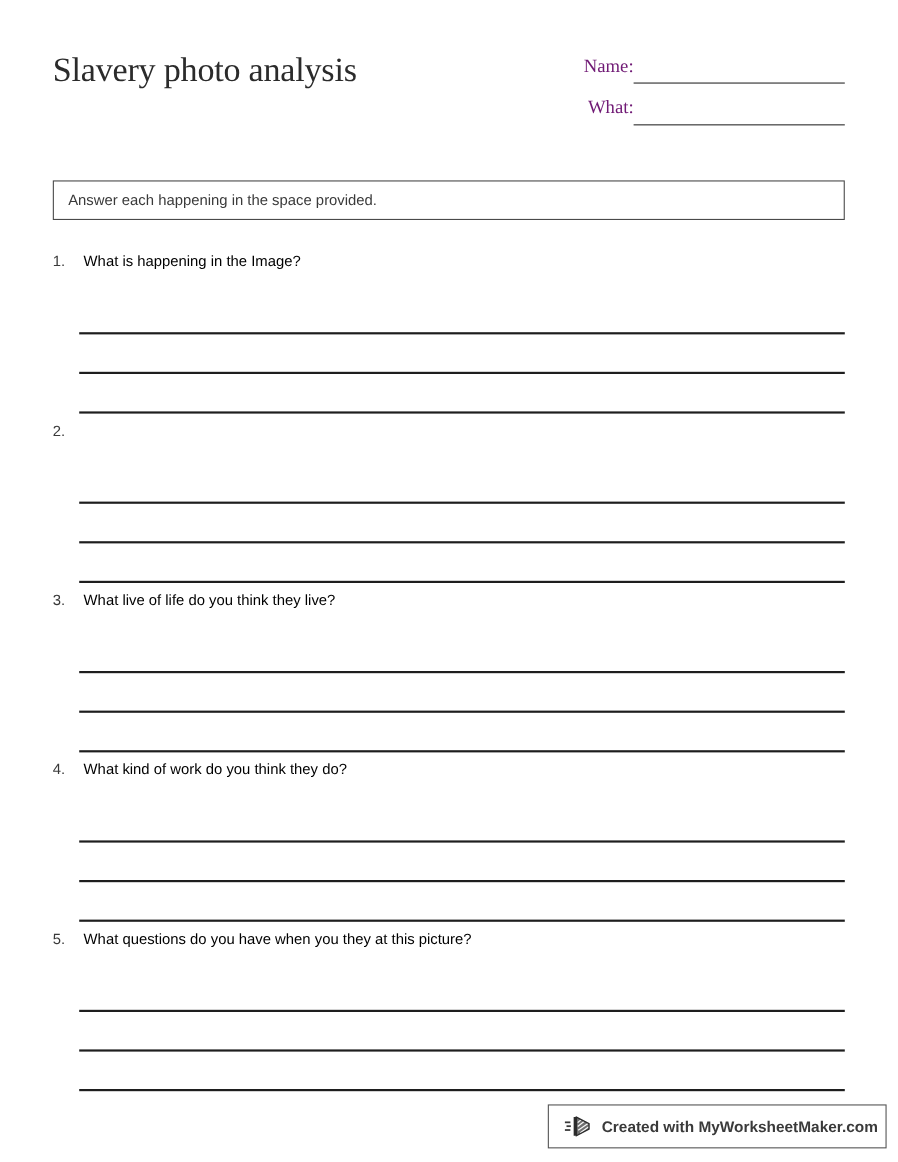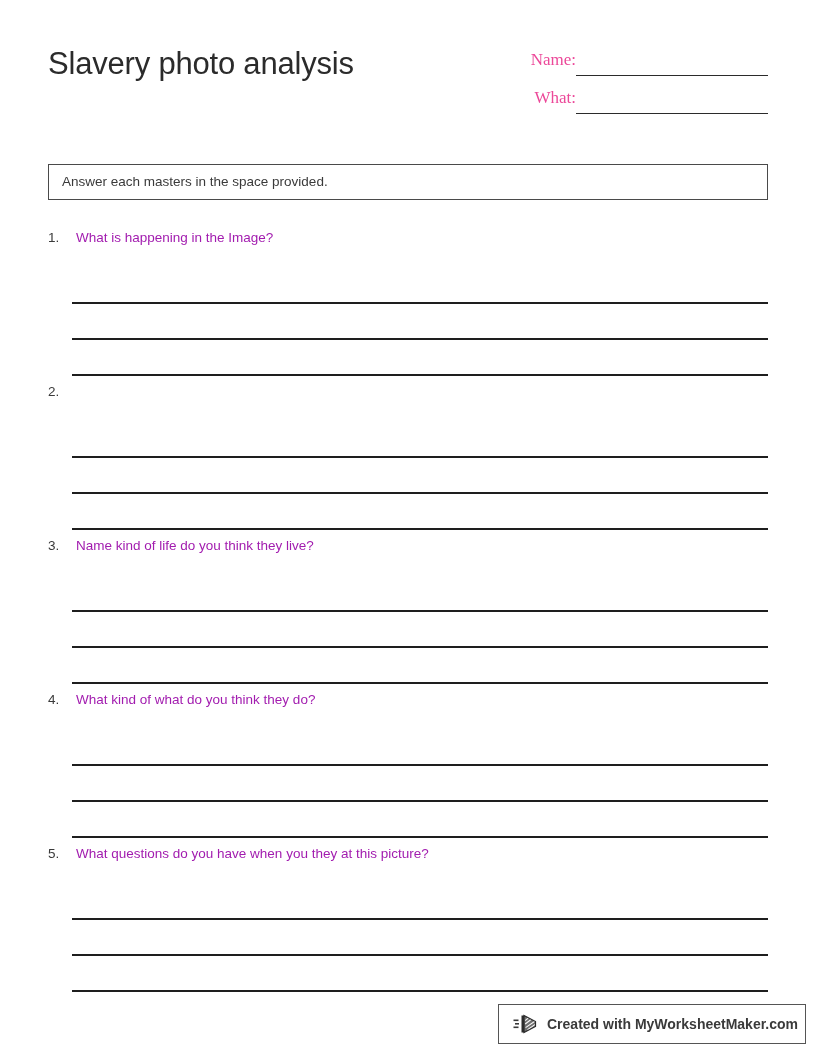--- a/index.html
+++ b/index.html
@@ -32,40 +32,40 @@
   }
   .worksheet-title {
     position: absolute;
     left: 0;
     top: 6px;
     font-size: 31px;
     font-weight: 400;
     letter-spacing: -0.2px;
     color: #2b2b2b;
     white-space: nowrap;
-    font-family: Liberation Sans, sans-serif;
+    font-family: Liberation Serif, serif;
   }
 
   .namedate {
     position: absolute;
     right: 0;
     top: 10px;
     width: 256px;
   }
   .nd-row {
     position: relative;
     height: 38px;
   }
   .nd-label {
     position: absolute;
     right: 192px;
     top: 0;
     font-family: "Liberation Serif", serif;
     font-size: 17px;
-    color: #ec4899;
+    color: #701a75;
     white-space: nowrap;
   }
   .nd-line {
     position: absolute;
     left: 64px;
     right: 0;
     top: 25px;
     border-bottom: 1.6px solid #2b2b2b;
   }
 
@@ -110,21 +110,21 @@
     top: 0;
     width: 26px;
     font-size: 13.5px;
     color: #3a3a3a;
   }
   .q-text {
     position: absolute;
     left: 28px;
     top: 0;
     font-size: 13.5px;
-    color: #a21caf;
+    color: #000000;
     white-space: nowrap;
   }
   .answer-lines {
     position: absolute;
     left: 24px;
     right: 0;
     top: 38px;
   }
   .answer-line {
     height: 34px;
@@ -178,21 +178,21 @@
         <div class="nd-line"></div>
       </div>
       <div class="nd-row">
         <span class="nd-label">What:</span>
         <div class="nd-line"></div>
       </div>
     </div>
   </div>
 
   <div class="instructions-box">
-    <span class="instructions-text">Answer each masters in the space provided.</span>
+    <span class="instructions-text">Answer each happening in the space provided.</span>
   </div>
 
   <div class="questions">
 
     <div class="question-block">
       <div class="q-head">
         <span class="q-number">1.</span>
         <span class="q-text">What is happening in the Image?</span>
       </div>
       <div class="answer-lines">
@@ -209,33 +209,33 @@
       <div class="answer-lines">
         <div class="answer-line"></div>
         <div class="answer-line"></div>
         <div class="answer-line"></div>
       </div>
     </div>
 
     <div class="question-block">
       <div class="q-head">
         <span class="q-number">3.</span>
-        <span class="q-text">Name kind of life do you think they live?</span>
+        <span class="q-text">What live of life do you think they live?</span>
       </div>
       <div class="answer-lines">
         <div class="answer-line"></div>
         <div class="answer-line"></div>
         <div class="answer-line"></div>
       </div>
     </div>
 
     <div class="question-block">
       <div class="q-head">
         <span class="q-number">4.</span>
-        <span class="q-text">What kind of what do you think they do?</span>
+        <span class="q-text">What kind of work do you think they do?</span>
       </div>
       <div class="answer-lines">
         <div class="answer-line"></div>
         <div class="answer-line"></div>
         <div class="answer-line"></div>
       </div>
     </div>
 
     <div class="question-block">
       <div class="q-head">

